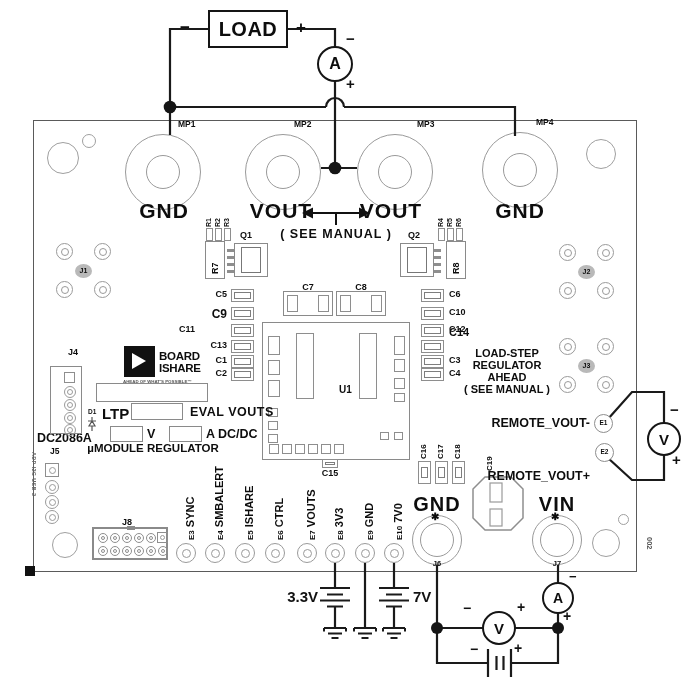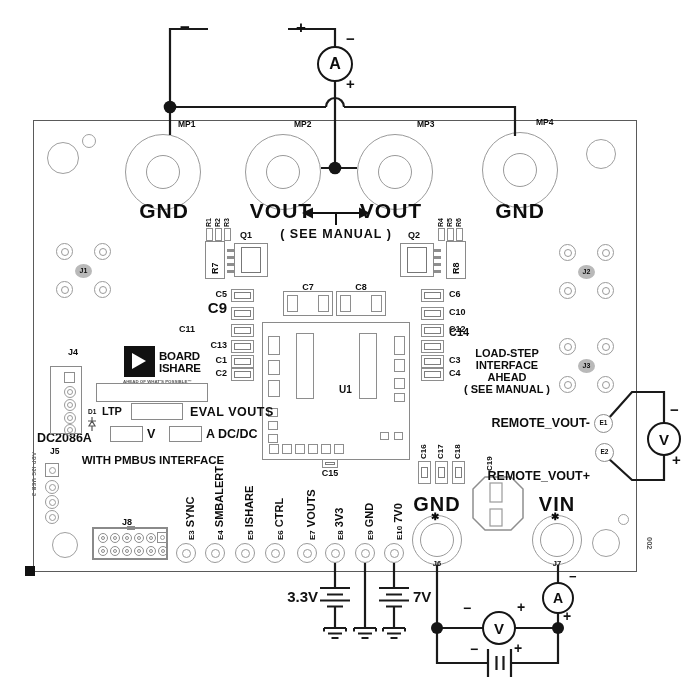--- a/index.html
+++ b/index.html
@@ -147,21 +147,21 @@
   <div class="x" style="left:434px;top:263px;width:7px;height:2.6px;background:#8e8e8e"></div>
   <div class="x" style="left:434px;top:270px;width:7px;height:2.6px;background:#8e8e8e"></div>
   <div class="x silkbox f" style="left:446px;top:241px;width:20px;height:38px">
     <span class="t vr" style="position:absolute;left:5px;top:32px;font-size:9px">R8</span>
   </div>
 
   <div class="x t" style="left:179px;top:290px;width:48px;text-align:right;font-size:9px">C5</div>
   <div class="x cap" style="left:231px;top:288.5px;width:23px;height:13px">
       <i></i>
     </div>
-  <div class="x t" style="left:179px;top:300px;width:48px;text-align:right;font-size:15px">C9</div>
+  <div class="x t" style="left:179px;top:308px;width:48px;text-align:right;font-size:12px">C9</div>
   <div class="x cap" style="left:231px;top:306.5px;width:23px;height:13px">
       <i></i>
     </div>
   <div class="x t" style="left:179px;top:325px;width:48px;text-align:left;font-size:9px">C11</div>
   <div class="x cap" style="left:231px;top:323.5px;width:23px;height:13px">
       <i></i>
     </div>
   <div class="x t" style="left:179px;top:341px;width:48px;text-align:right;font-size:9px">C13</div>
   <div class="x cap" style="left:231px;top:339.5px;width:23px;height:13px">
       <i></i>
@@ -241,28 +241,28 @@
   <div class="x t" style="left:314px;top:469px;width:32px;text-align:center;font-size:9px">C15</div>
 
   <div class="x" style="left:124px;top:346px;width:31px;height:31px;background:#111">
     <div class="x" style="left:8px;top:7px;width:0;height:0;border-top:8.5px solid transparent;border-bottom:8.5px solid transparent;border-left:14px solid #fff"></div>
   </div>
   <div class="x t" style="left:159px;top:350px;font-size:11.5px;letter-spacing:-0.3px">BOARD</div>
   <div class="x t" style="left:159px;top:362px;font-size:11.5px;letter-spacing:-0.3px">ISHARE</div>
   <div class="x t" style="left:123px;top:380px;font-size:4.4px;color:#555">AHEAD OF WHAT'S POSSIBLE™</div>
 
   <div class="x silkbox" style="left:96px;top:383px;width:112px;height:19px"></div>
-  <div class="x t" style="left:102px;top:406px;font-size:11px">LTP</div>
+  <div class="x t" style="left:102px;top:406px;font-size:15px">LTP</div>
   <div class="x silkbox" style="left:131px;top:403px;width:52px;height:17px"></div>
   <div class="x t" style="left:190px;top:406px;font-size:12.5px;letter-spacing:0.5px">EVAL VOUTS</div>
   <div class="x silkbox" style="left:110px;top:426px;width:33px;height:16px"></div>
   <div class="x t" style="left:147px;top:428px;font-size:12.5px">V</div>
   <div class="x silkbox" style="left:169px;top:426px;width:33px;height:16px"></div>
   <div class="x t" style="left:206px;top:428px;font-size:12.5px">A DC/DC</div>
-  <div class="x t" style="left:57px;top:454px;width:192px;text-align:center;font-size:11.5px">WITH PMBUS INTERFACE</div>
+  <div class="x t" style="left:57px;top:442px;width:192px;text-align:center;font-size:11.5px">µMODULE REGULATOR</div>
   <div class="x t" style="left:37px;top:432px;font-size:12.5px">DC2086A</div>
 
   <div class="x t" style="left:68px;top:348px;font-size:9px">J4</div>
   <div class="x" style="left:50px;top:366px;width:32px;height:68px;border:1.6px solid #8a8a8a">
     <div class="x b" style="left:13px;top:5px;width:11px;height:11px"></div>
     <div class="x pad" style="left:13px;top:19px;width:12px;height:12px">
         <i style="width:6px;height:6px"></i>
       </div>
     <div class="x pad" style="left:13px;top:32px;width:12px;height:12px">
         <i style="width:6px;height:6px"></i>
@@ -387,21 +387,21 @@
 
   <div class="x t vr" style="left:486px;top:471px;font-size:8px">C19</div>
   <svg class="x" style="left:472px;top:476px" width="52" height="55" viewBox="0 0 52 55">
     <polygon points="13,1 39,1 51,13 51,42 39,54 13,54 1,42 1,13" fill="none" stroke="#8e8e8e" stroke-width="1.5"></polygon>
     <rect x="18" y="7" width="12" height="19" fill="none" stroke="#9a9a9a" stroke-width="1.2"></rect>
     <rect x="18" y="33" width="12" height="17" fill="none" stroke="#9a9a9a" stroke-width="1.2"></rect>
   </svg>
 
   <div class="x t" style="left:448px;top:348px;width:118px;text-align:center;font-size:11px;line-height:1.08">
     <div>LOAD-STEP</div>
-    <div>INTERFACE</div>
+    <div>REGULATOR</div>
     <div>AHEAD</div>
     <div>( SEE MANUAL )</div>
   </div>
 
   <div class="x t" style="left:478px;top:417px;width:112px;text-align:right;font-size:12.5px">REMOTE_VOUT-</div>
   <div class="x t" style="left:478px;top:470px;width:112px;text-align:right;font-size:12.5px">REMOTE_VOUT+</div>
   <div class="x r f t" style="left:594px;top:414px;width:19px;height:19px;border:1.3px solid #8e8e8e;background:#fff;font-size:6.5px;z-index:6">E1</div>
   <div class="x r f t" style="left:595px;top:443px;width:19px;height:19px;border:1.3px solid #8e8e8e;background:#fff;font-size:6.5px;z-index:6">E2</div>
 
   <div class="x t" style="left:397px;top:494px;width:80px;text-align:center;font-size:20px;letter-spacing:1px">GND</div>
@@ -451,20 +451,21 @@
       <path d="M370,213 L359,207.5 V218.5 Z" fill="#111"></path>
     </g>
     <g fill="#151515">
       <circle cx="170" cy="107" r="6.3"></circle>
       <circle cx="335" cy="168" r="6.3"></circle>
       <circle cx="437" cy="628" r="6"></circle>
       <circle cx="558" cy="628" r="6"></circle>
     </g>
   </svg>
 
+  <div class="x f t" style="left:208px;top:10px;width:80px;height:38px;border:2.6px solid #151515;background:#fff;font-size:20px;letter-spacing:0.5px;z-index:6">LOAD</div>
   <div class="meter" style="left:317px;top:46px;width:36px;height:36px;font-size:16px">A</div>
   <div class="meter" style="left:647px;top:422px;width:34px;height:34px;font-size:15px">V</div>
   <div class="meter" style="left:482px;top:611px;width:34px;height:34px;font-size:15px">V</div>
   <div class="meter" style="left:542px;top:582px;width:32px;height:32px;font-size:14px">A</div>
 
   <div class="x t sg" style="left:180px;top:19px;font-size:17px">−</div>
   <div class="x t sg" style="left:296px;top:19px;font-size:17px">+</div>
   <div class="x t sg" style="left:346px;top:31px;font-size:15px">−</div>
   <div class="x t sg" style="left:346px;top:76px;font-size:15px">+</div>
   <div class="x t sg" style="left:670px;top:402px;font-size:15px">−</div>

